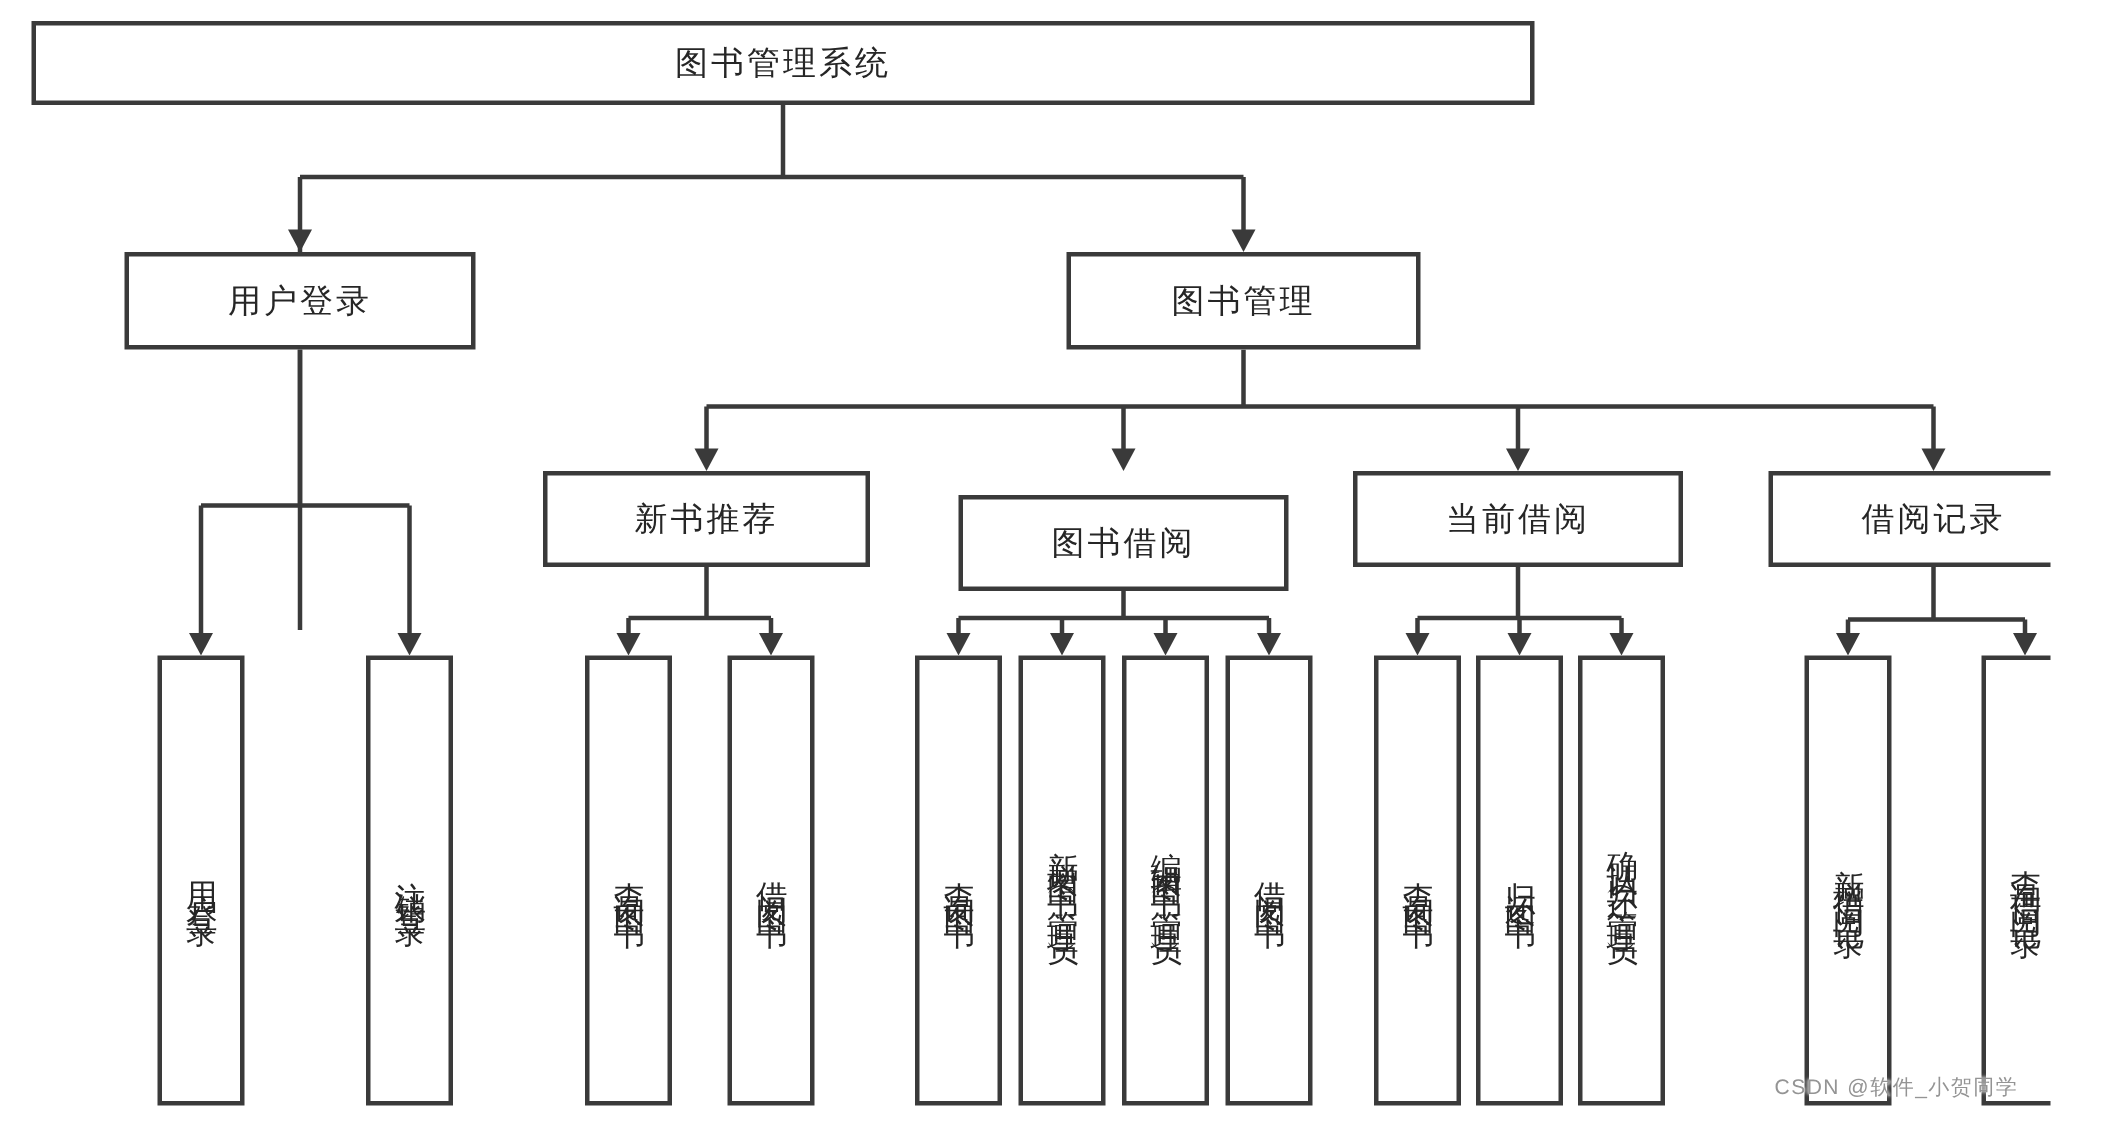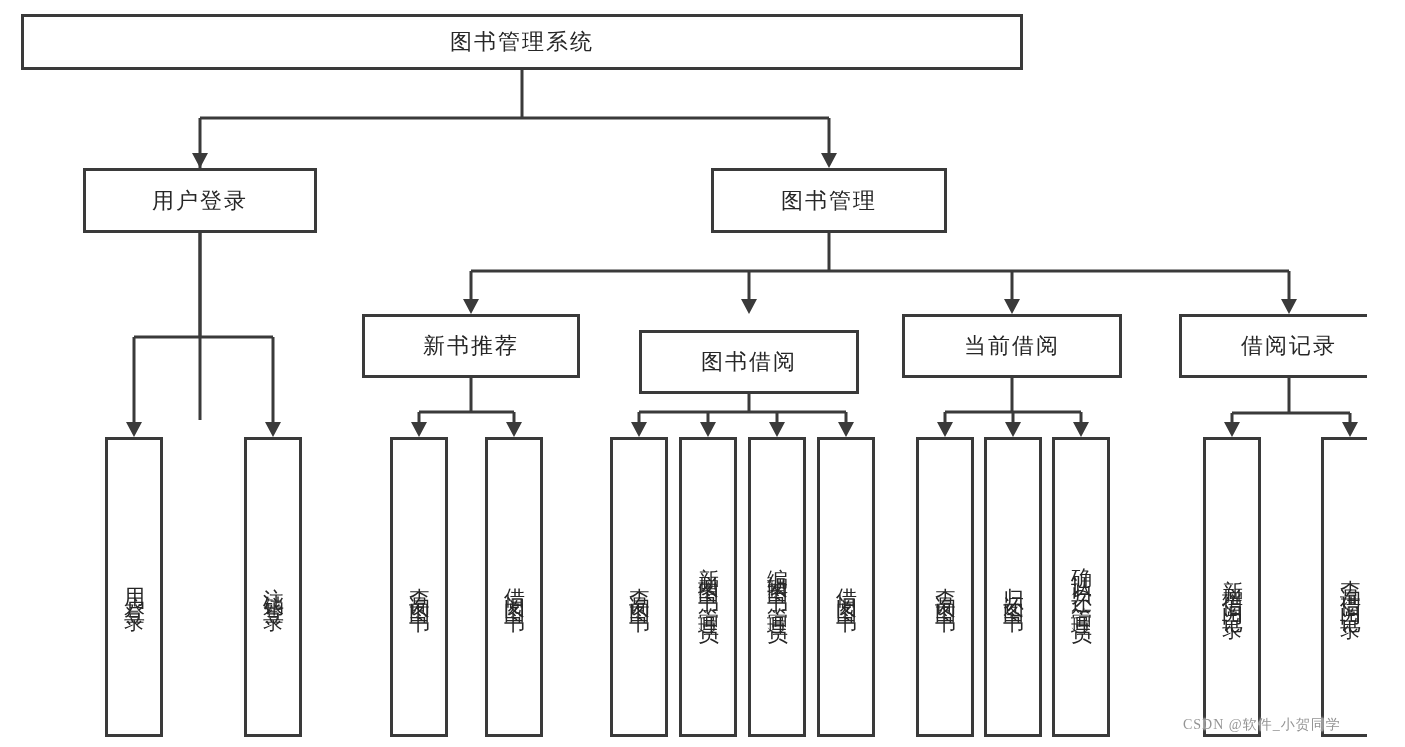--- a/index.html
+++ b/index.html
@@ -6,21 +6,21 @@
     --line:#3a3a3a;
     --text:#262626;
     --watermark:#949494;
     --bg:#ffffff;
   }
   html,body{margin:0;padding:0;background:var(--bg);}
   .stage{
     position:relative;
     width:1367px;height:747px;
     background:var(--bg);
-    font-family:Liberation Serif, serif;
+    font-family:Liberation Sans, sans-serif;
     overflow:hidden;
   }
   .connectors{position:absolute;left:0;top:0;width:1405px;height:747px;}
   .connectors path{stroke:var(--line);stroke-width:3;fill:none;}
   .connectors polygon{fill:var(--line);stroke:none;}
   .node{
     position:absolute;
     box-sizing:border-box;
     border:3px solid var(--line);
     background:#fff;

